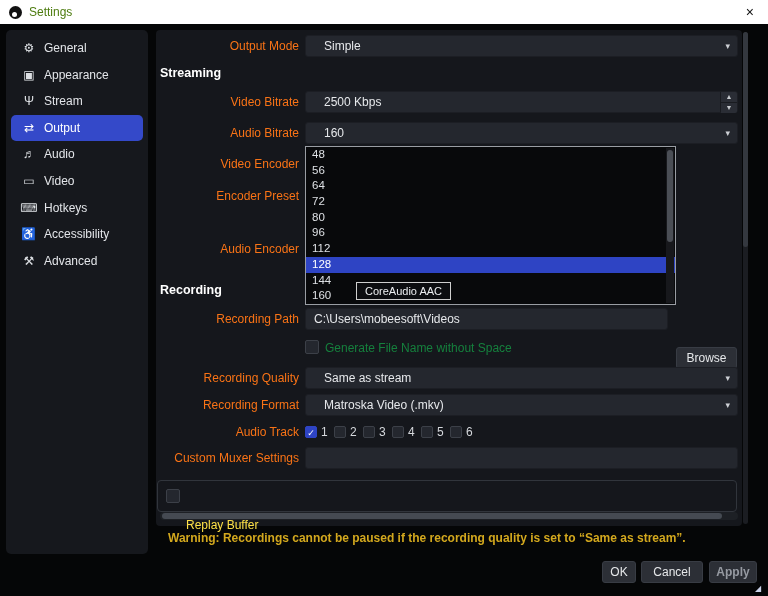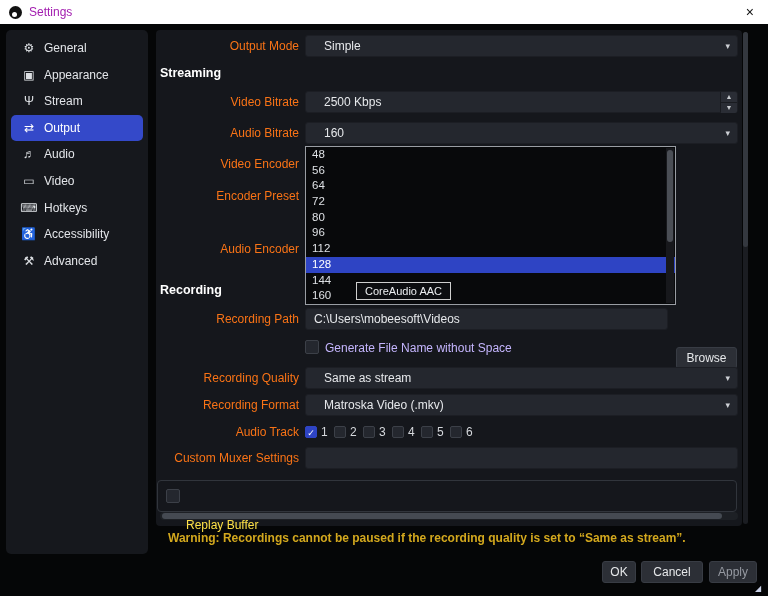--- a/index.html
+++ b/index.html
@@ -3,21 +3,21 @@
 <meta charset="utf-8">
 <style>
   * { margin:0; padding:0; box-sizing:border-box; }
   html,body { width:768px; height:596px; overflow:hidden; }
   body { background:#050607; font-family:"Liberation Sans", sans-serif; position:relative; color:#dfe2e6; }
 
   
   .titlebar { position:absolute; left:0; top:0; width:768px; height:24px; background:#ffffff; display:flex; align-items:center; }
   .obs-logo { position:relative; width:13px; height:13px; margin-left:9px; background:#111; border-radius:50%; display:inline-block; }
   .logo-cut { position:absolute; left:3px; bottom:2px; width:5px; height:5px; background:#fff; border-radius:50%; }
-  .title-text { margin-left:7px; font-size:12px; color:#a21caf; }
+  .title-text { margin-left:7px; font-size:12px; color:#4d7c0f; }
   .close-btn { position:absolute; right:14px; top:2px; font-size:14px; color:#111; cursor:pointer; line-height:20px; }
 
   
   .sidebar { position:absolute; left:6px; top:30px; width:142px; height:524px; background:#16181d; border-radius:5px; }
   .content { position:absolute; left:156px; top:30px; width:586px; height:496px; background:#15171c; border-radius:4px; }
 
   .side-item { position:absolute; left:5px; width:132px; height:26px; display:flex; align-items:center; border-radius:5px; cursor:pointer; }
   .side-item.sel { background:#3449c9; }
   .side-icon { width:18px; margin-left:9px; font-size:12px; text-align:center; color:#dde0e4; }
   .side-label { margin-left:6px; font-size:12px; color:#e3e5e9; }
@@ -42,21 +42,21 @@
   .dd-item.hl { background:#2e44c4; color:#ffffff; }
   .dd-scroll { position:absolute; right:1px; top:1px; width:8px; height:155px; background:#17181c; }
   .dd-thumb { position:absolute; left:1px; top:2px; width:6px; height:92px; background:#4a4e55; border-radius:3px; }
 
   .tooltip { position:absolute; left:356px; top:282px; z-index:60; background:#0c0d10; border:1px solid #cfcfcf; color:#eceef0; font-size:11px; padding:2px 8px; white-space:nowrap; }
 
   .cb { position:absolute; width:14px; height:14px; background:#24272e; border:1px solid #3c4048; border-radius:2px; cursor:pointer; }
   .cb.small { width:12px; height:12px; }
   .cb.checked { background:#2e44c4; border-color:#2e44c4; color:#fff; font-size:9px; line-height:12px; text-align:center; }
 
-  .cb-label { position:absolute; font-size:12px; color:#c4b5fd; }
+  .cb-label { position:absolute; font-size:12px; color:#15803d; }
   .track-num { position:absolute; font-size:12px; color:#d5d8dc; }
 
   .btn { position:absolute; height:22px; background:#2c2f36; border:1px solid #383c44; border-radius:3px; color:#e6e8ea; font-size:12px; text-align:center; line-height:20px; cursor:pointer; }
   .btn.disabled { color:#969aa2; }
 
   .groupbox { position:absolute; left:157px; top:480px; width:580px; height:32px; border:1px solid #31353c; border-radius:4px; }
   .hscroll { position:absolute; left:160px; top:512px; width:578px; height:8px; background:#1d2025; border-radius:4px; }
   .hthumb { position:absolute; left:2px; top:1px; width:560px; height:6px; background:#454a52; border-radius:3px; }
   .vscroll { position:absolute; left:743px; top:32px; width:5px; height:492px; background:#1b1d22; border-radius:3px; }
   .vthumb { position:absolute; left:0; top:0; width:5px; height:215px; background:#34383f; border-radius:3px; }
@@ -208,15 +208,15 @@
       <div class="dd-thumb"></div>
     </div>
 </div>
 
 <div class="tooltip">CoreAudio AAC</div>
 
 <div class="warning">Warning: Recordings cannot be paused if the recording quality is set to “Same as stream”.</div>
 
 <div class="btn" style="left:602px; top:561px; width:34px;">OK</div>
 <div class="btn" style="left:641px; top:561px; width:62px;">Cancel</div>
-<div class="btn disabled" style="left:709px; top:561px; width:48px;">Apply</div>
+<div class="btn disabled" style="left:709px; top:561px; width:48px;font-weight:bold;">Apply</div>
 
 <div class="grip">◢</div>
 
 </body></html>

